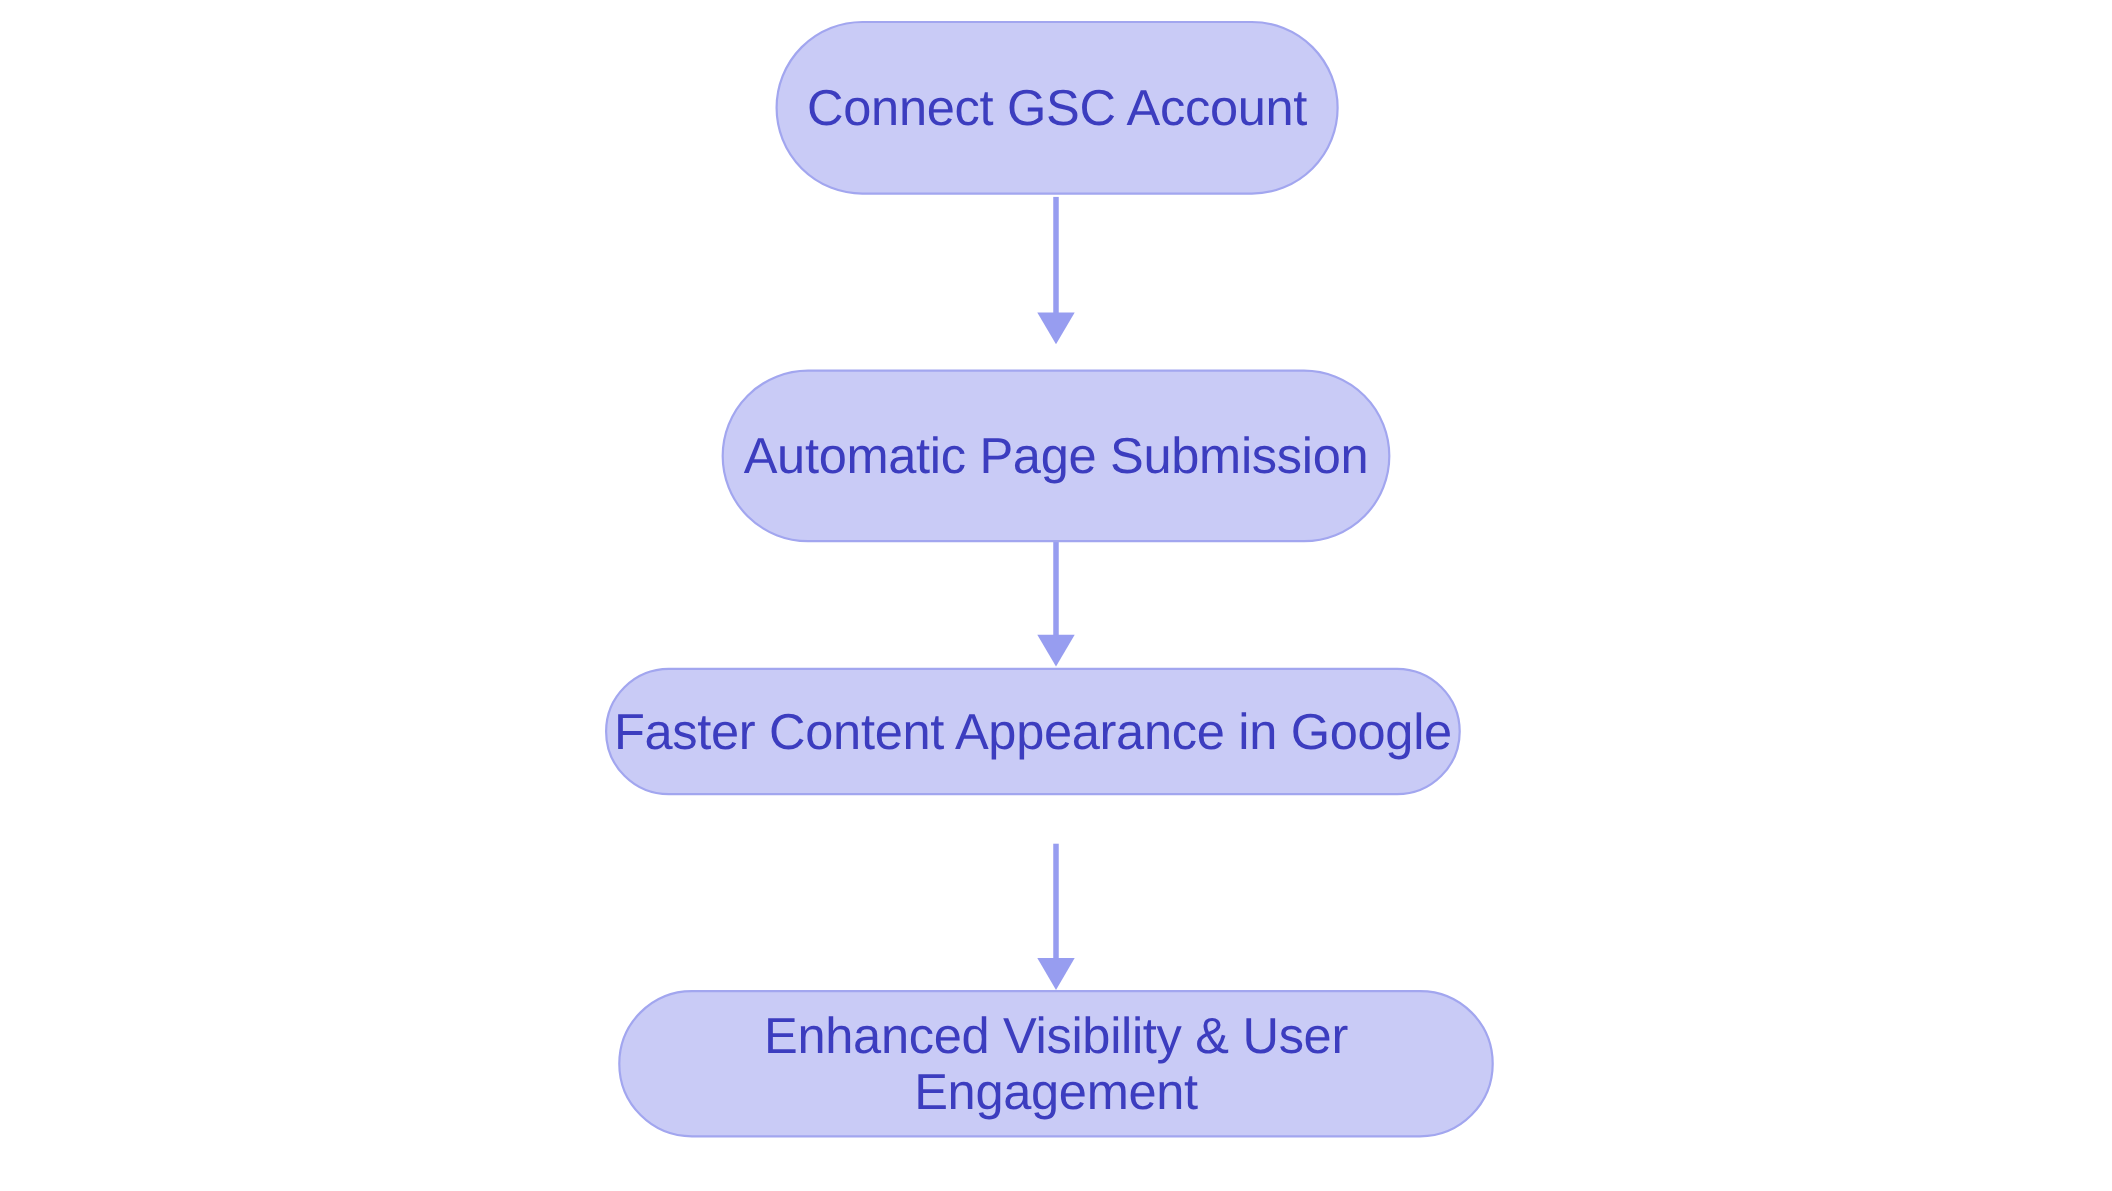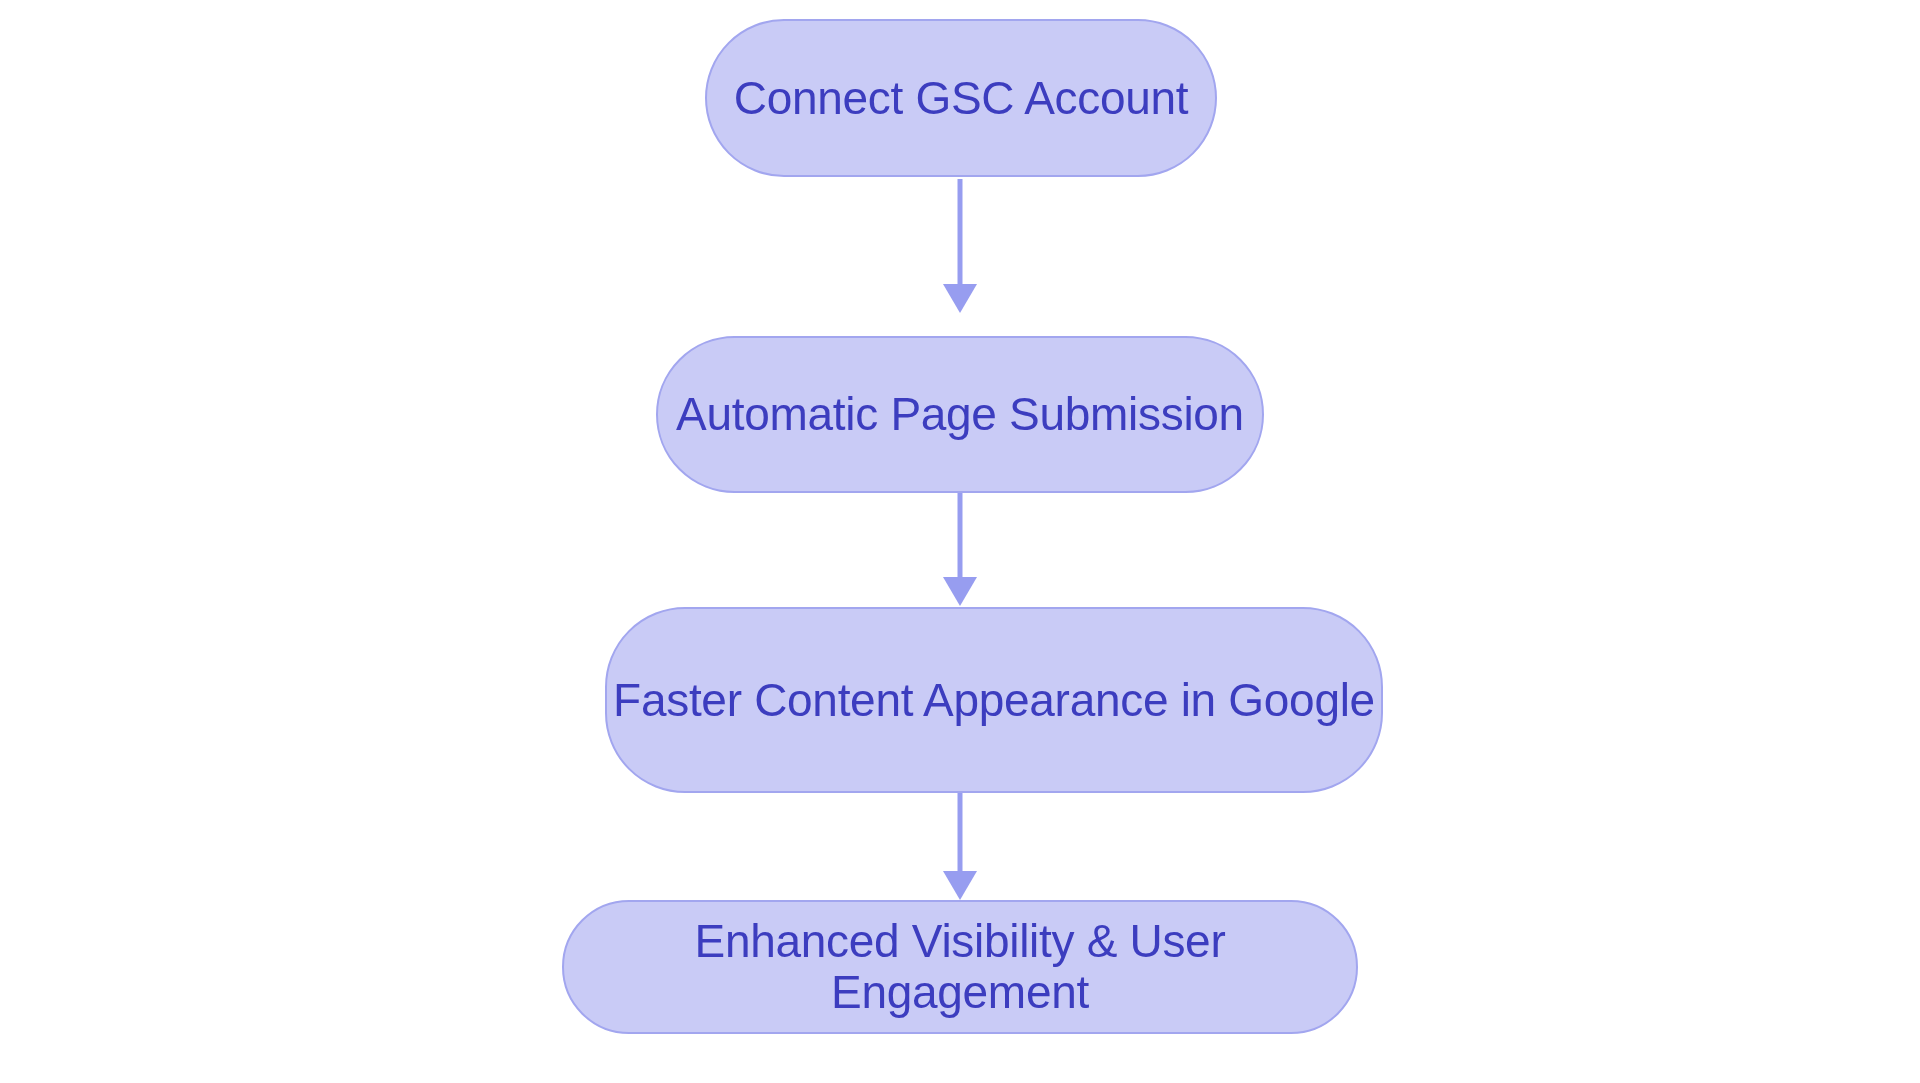--- a/index.html
+++ b/index.html
@@ -39,21 +39,21 @@
     align-items: center;
     justify-content: center;
     text-align: center;
     color: var(--text, #3c3dbf);
     font-size: 46px;
     letter-spacing: -0.3px;
     line-height: 1.1;
   }
   .node-1 { left: 705px; top: 19px;  width: 512px; height: 158px; }
   .node-2 { left: 656px; top: 314px; width: 608px; height: 157px; margin-top: 22px; }
-  .node-3 { left: 605px; top: 607px; width: 778px; height: 186px; }
+  .node-3 { left: 550px; top: 607px; width: 778px; height: 116px; }
   .node-4 { left: 562px; top: 900px; width: 796px; height: 134px; }
 </style>
 </head>
 <body>
 
 <div class="canvas">
 
   <svg class="arrows" viewBox="0 0 1920 1083" xmlns="http://www.w3.org/2000/svg" aria-hidden="true">
     <g>
       <line x1="960" y1="179" x2="960" y2="287"></line>

